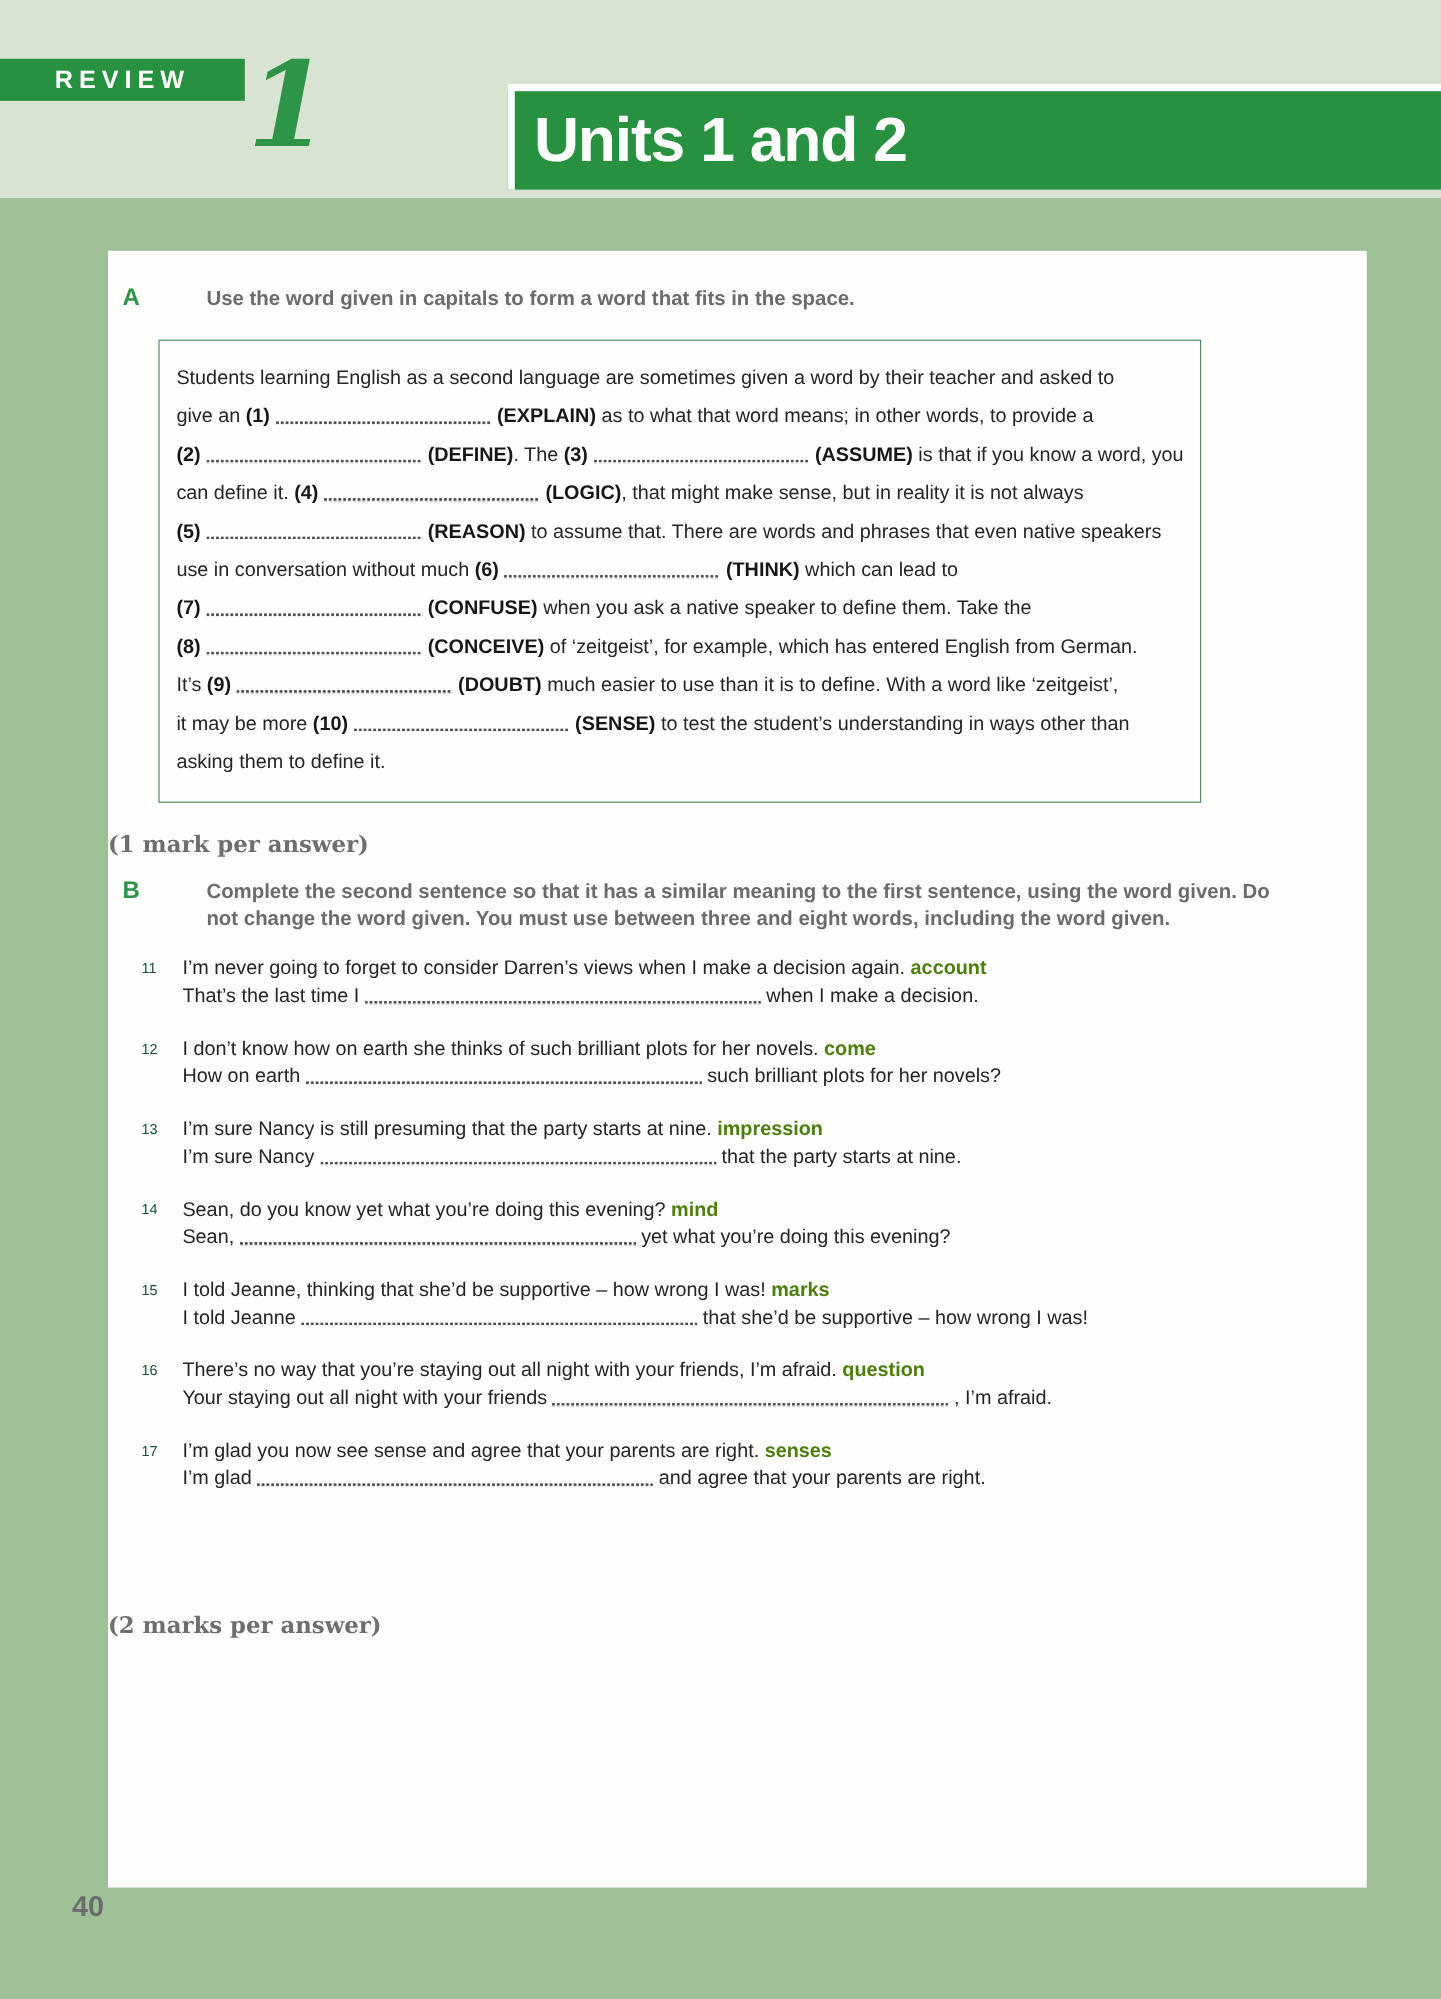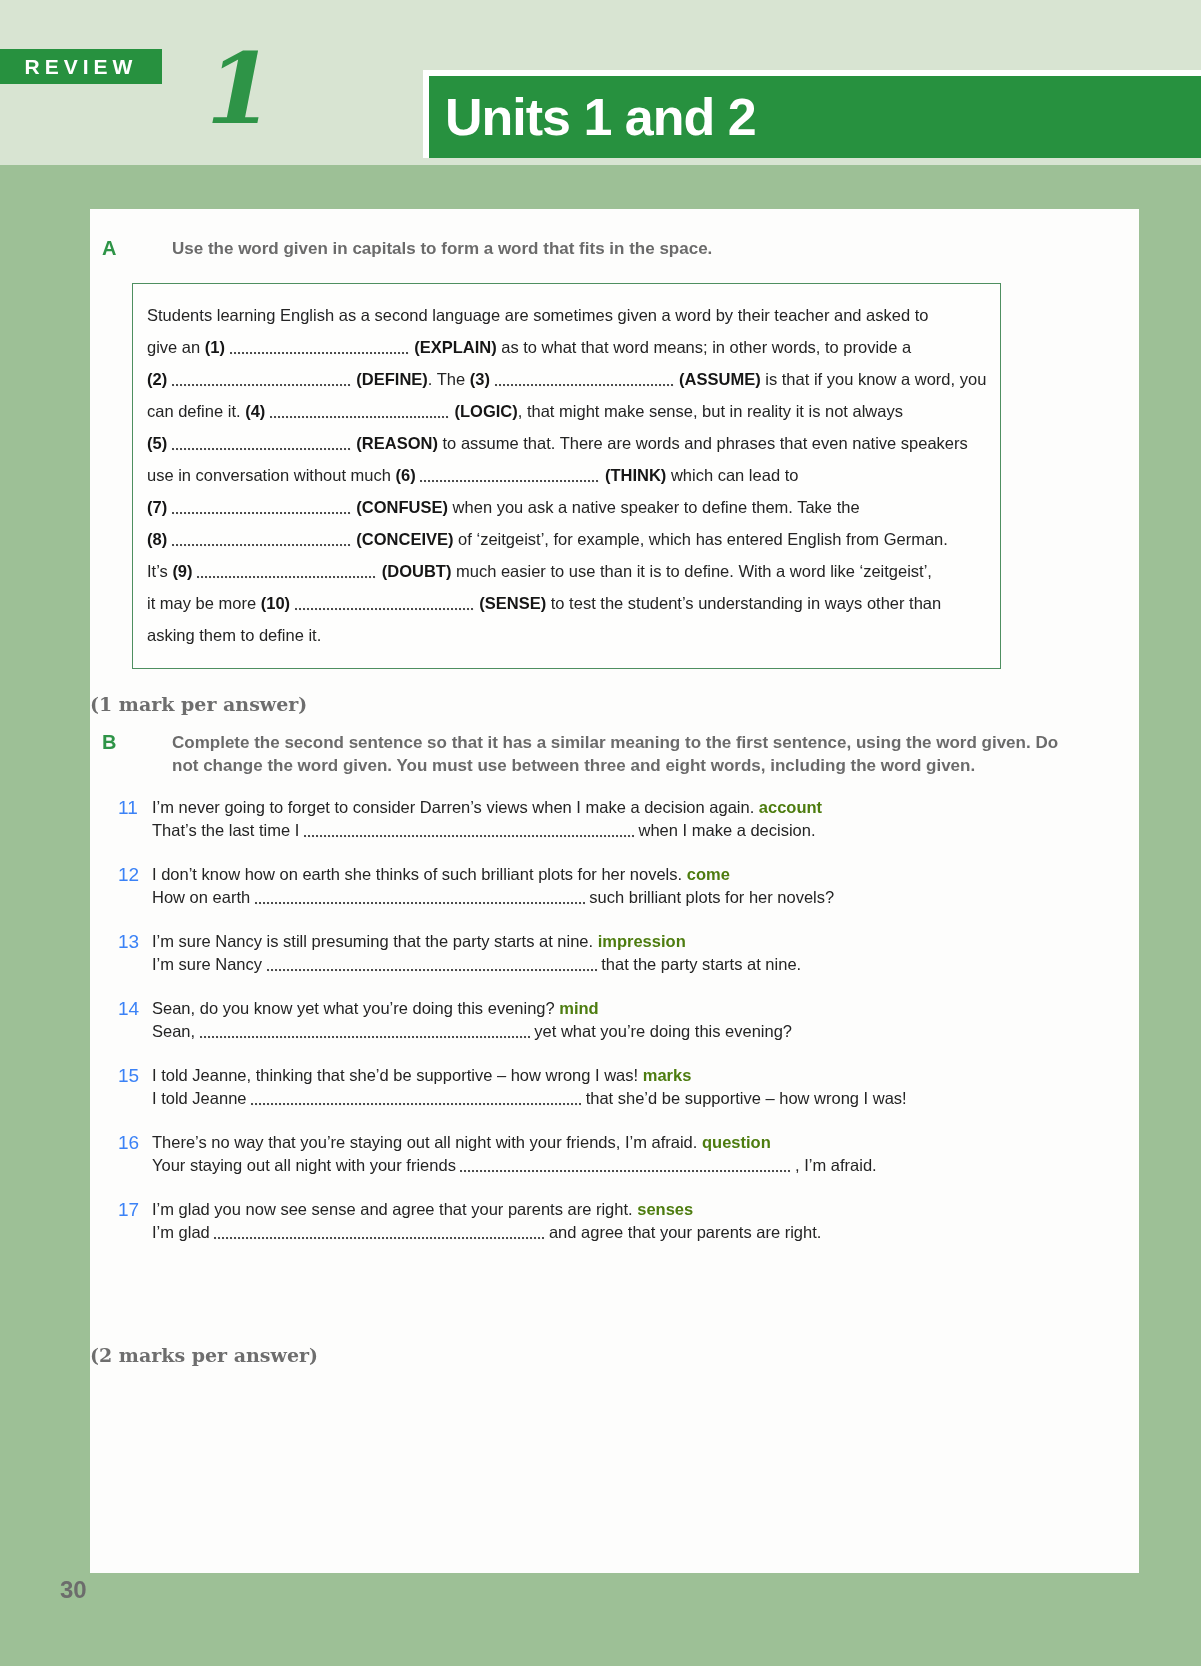--- a/index.html
+++ b/index.html
@@ -1,21 +1,21 @@
 <!DOCTYPE html>
 <html><head>
 <meta charset="utf-8">
 <style>
   html,body { margin:0; padding:0; }
   body { width:1201px; height:1666px; font-family:"Liberation Sans", sans-serif; }
 
   .page { position:relative; width:1201px; height:1666px; background:#9dc096; overflow:hidden; }
   .band-top { position:absolute; left:0; top:0; width:1201px; height:165px; background:#d8e4d2; }
 
-  .review-box { position:absolute; left:0; top:49px; width:162px; height:35px; background:#27913f;
+  .review-box { position:absolute; left:0; top:49px; width:204px; height:35px; background:#27913f;
                 color:#ffffff; font-weight:bold; font-size:21px; letter-spacing:5px;
                 text-align:center; line-height:36px; }
   .review-number { position:absolute; left:206px; top:38px; width:90px;
                    font-family:"DejaVu Serif", serif; font-style:italic; font-weight:bold;
                    font-size:98px; line-height:1.05; color:#2e9447; }
   .units-box { position:absolute; left:423px; top:70px; width:772px; height:82px; background:#27913f;
                border-left:6px solid #ffffff; border-top:6px solid #ffffff;
                color:#ffffff; font-weight:bold; font-size:52px; line-height:82px;
                padding-left:16px; letter-spacing:-1px; }
 
@@ -39,21 +39,21 @@
   .gap-p { width:180px; }
   .gap-i { width:330px; }
 
   .marks { font-family:"DejaVu Serif", serif; font-weight:bold; font-size:19px; color:#6e6e6e;
            text-align:left; padding-right:50px; }
   .marks-1 { margin-top:24px; }
   .marks-2 { margin-top:100px; }
 
   .items { margin:18px 0 0 28px; }
   .item { display:flex; margin-bottom:21px; }
-  .item-num { flex:0 0 34px; font-size:19px; color:#3b82f6; line-height:23px; }
+  .item-num { flex:0 0 34px; font-size:12px; color:#14532d; line-height:23px; }
   .item-body { font-size:16.5px; color:#242424; line-height:23px; }
   .item-body .kw { font-weight:bold; color:#4d7c0f; }
 
   .page-num { position:absolute; left:60px; top:1576px; font-size:24px; font-weight:bold; color:#6c6c6c; }
 </style>
 </head>
 <body>
 
 <div class="page">
   <div class="band-top"></div>
@@ -142,14 +142,14 @@
           <div class="item-body">
             <div>I’m glad you now see sense and agree that your parents are right. <span class="kw">senses</span></div>
             <div>I’m glad <span class="gap gap-i"></span> and agree that your parents are right.</div>
           </div>
         </div>
       </div>
 
     <div class="marks marks-2">(2 marks per answer)</div>
   </div>
 
-  <div class="page-num">30</div>
+  <div class="page-num">40</div>
 </div>
 
 </body></html>

